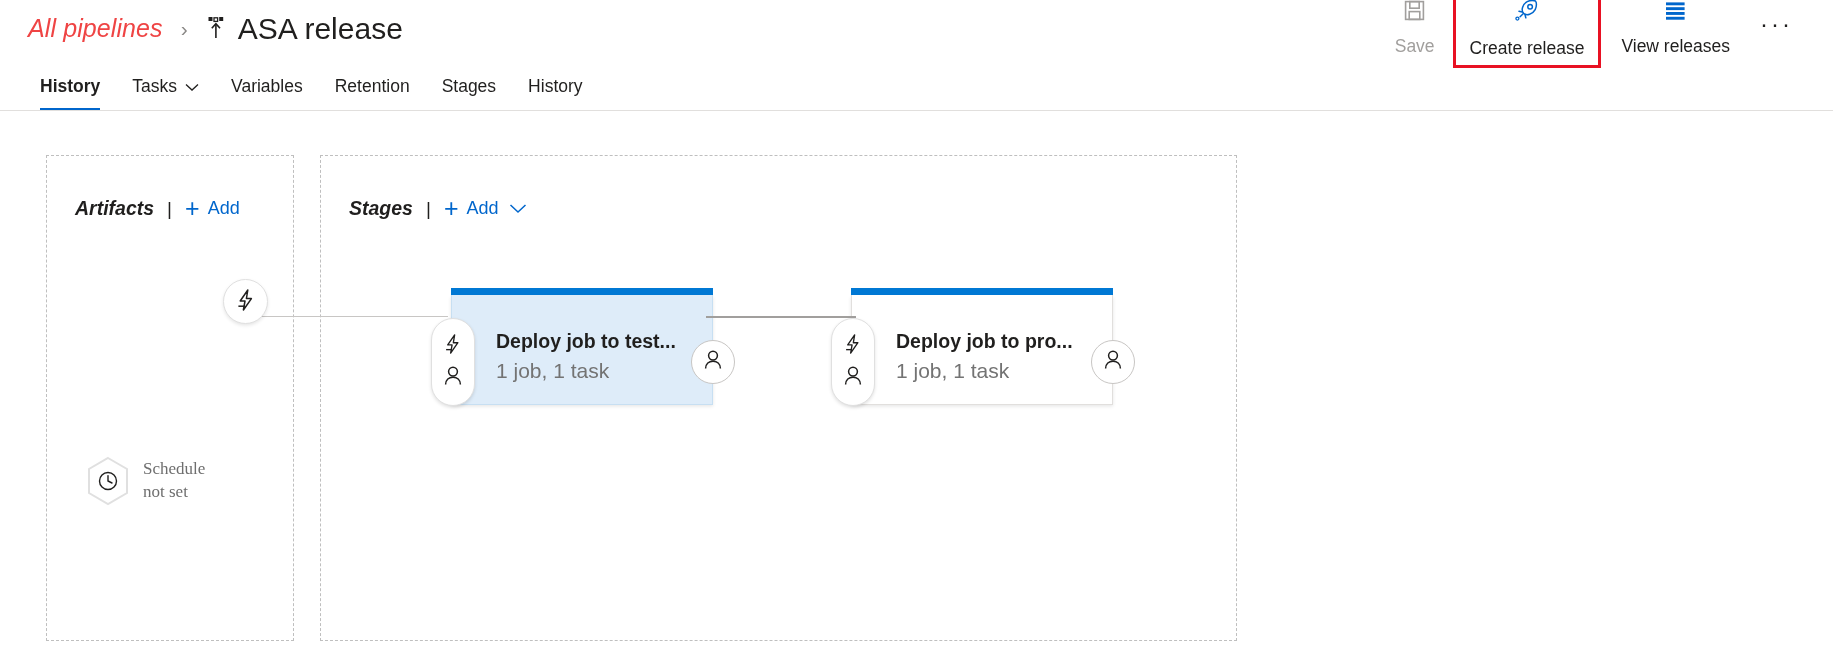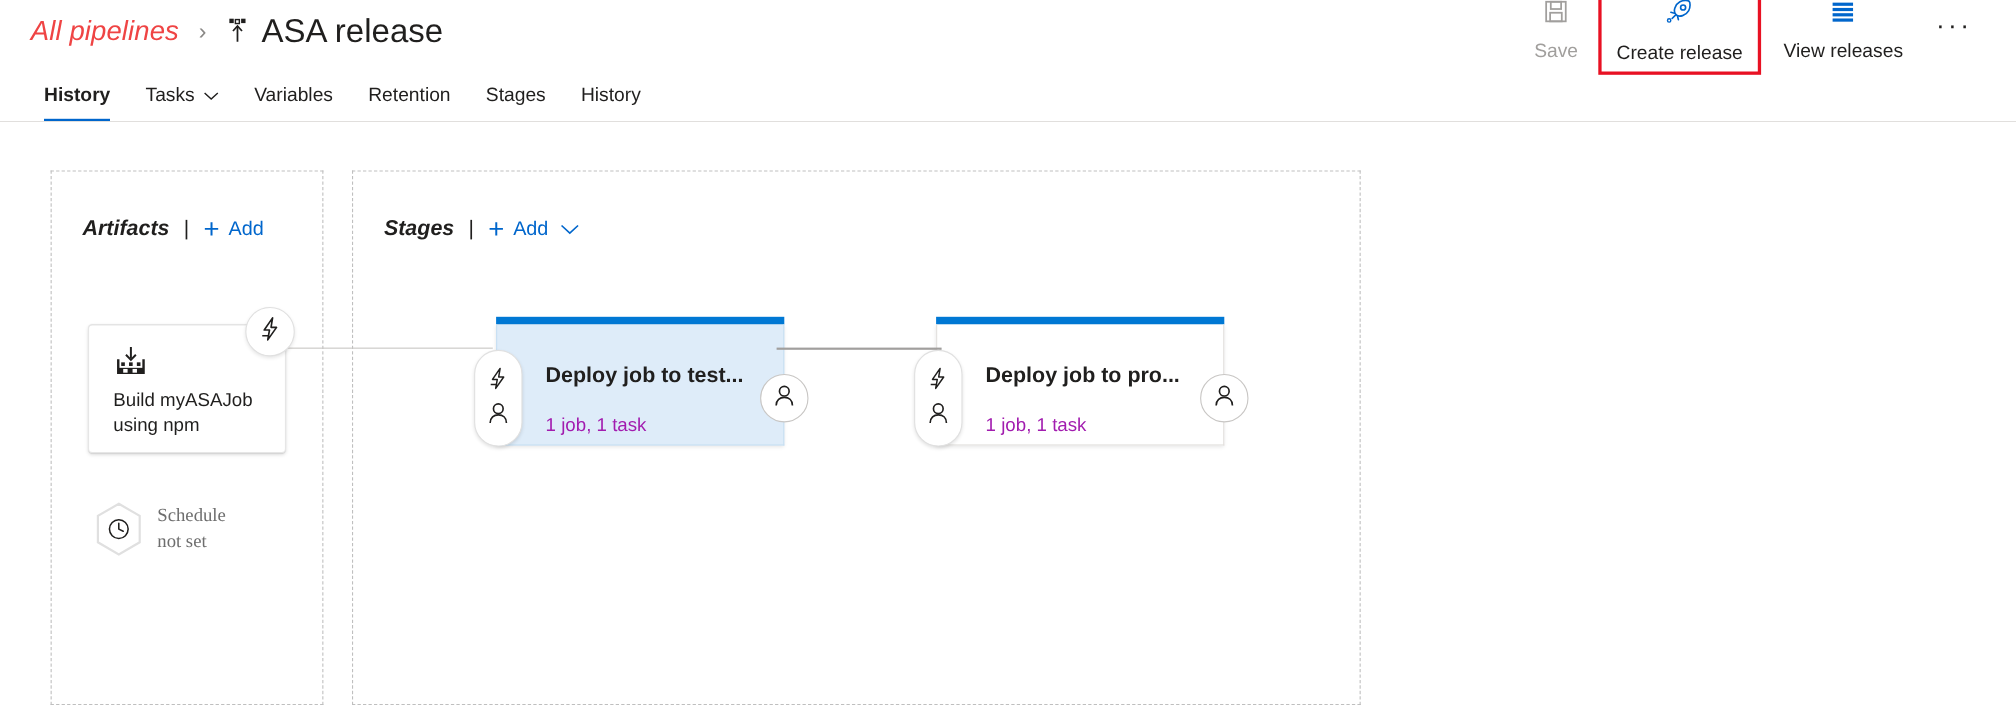--- a/index.html
+++ b/index.html
@@ -118,21 +118,21 @@
   }
   .stage .bar { position: absolute; left: 0; right: 0; top: 0; height: 7px; background: #0078d4; }
   .stage .body {
     position: absolute; left: 0; right: 0; top: 7px; bottom: 0;
     border: 1px solid #e1dfdd; border-top: none; background: #fff;
     box-shadow: 0 1.6px 3.6px rgba(0,0,0,.10);
   }
   .stage.selected .body { background: #deecf9; border-color: #c7dff2; }
   .stage-text { position: absolute; left: 45px; top: 42px; right: 14px; }
   .stage-title { font-size: 19.5px; font-weight: bold; color: #201f1e; white-space: nowrap; }
-  .stage-sub { font-size: 17px; color: #a21caf; margin-top: 24px; white-space: nowrap; }
+  .stage-sub { font-size: 21px; color: #737373; margin-top: 6px; white-space: nowrap; }
 
   .pre-badge {
     position: absolute; width: 44px; height: 88px; border-radius: 22px;
     background: #fff; border: 1px solid #e0e0e0;
     box-shadow: 0 1.6px 3.6px rgba(0,0,0,.12);
     display: flex; flex-direction: column; align-items: center;
     justify-content: space-around; padding: 11px 0; z-index: 4; cursor: pointer;
   }
   .post-badge {
     position: absolute; width: 44px; height: 44px; border-radius: 50%;
@@ -239,36 +239,20 @@
     <div class="panel panel-artifacts">
       <div class="panel-head">
         <span class="panel-title">Artifacts</span>
         <span class="vbar">|</span>
         <span class="add-btn">
           <span class="plus-ico">+</span>
           <span>Add</span>
         </span>
       </div>
 
-      <div class="artifact-card">
-        <span class="artifact-ico">
-          <svg width="30" height="30" viewBox="0 0 30 30">
-            <line x1="15" y1="1.5" x2="15" y2="12" stroke="#201f1e" stroke-width="1.8"></line>
-            <path d="M10.5 8.5 L15 13.2 L19.5 8.5" fill="none" stroke="#201f1e" stroke-width="1.8"></path>
-            <path d="M3.5 12.5 L3.5 25 L26.5 25 L26.5 12.5" fill="none" stroke="#201f1e" stroke-width="2.2"></path>
-            <rect x="6.2" y="15.4" width="3.3" height="3.3" fill="#201f1e"></rect>
-            <rect x="13.3" y="15.4" width="3.3" height="3.3" fill="#201f1e"></rect>
-            <rect x="20.4" y="15.4" width="3.3" height="3.3" fill="#201f1e"></rect>
-            <rect x="3.5" y="20.4" width="23" height="4.8" fill="#201f1e"></rect>
-            <rect x="8.0" y="21.4" width="4" height="3.4" fill="#ffffff"></rect>
-            <rect x="16.5" y="21.4" width="4" height="3.4" fill="#ffffff"></rect>
-          </svg>
-        </span>
-        <div class="artifact-label">Build myASAJob using npm</div>
-      </div>
 
       <div class="trigger-badge">
         <span>
           <svg width="22" height="24" viewBox="0 0 22 24">
             <path d="M12.8 2 L5.2 13 L10 13 L8.4 22 L16.4 10.6 L11.4 10.6 Z" fill="none" stroke="#201f1e" stroke-width="1.5" stroke-linejoin="round"></path>
             <line x1="3.4" y1="18.2" x2="9.6" y2="18.2" stroke="#201f1e" stroke-width="1.5"></line>
           </svg>
         </span>
       </div>
 

